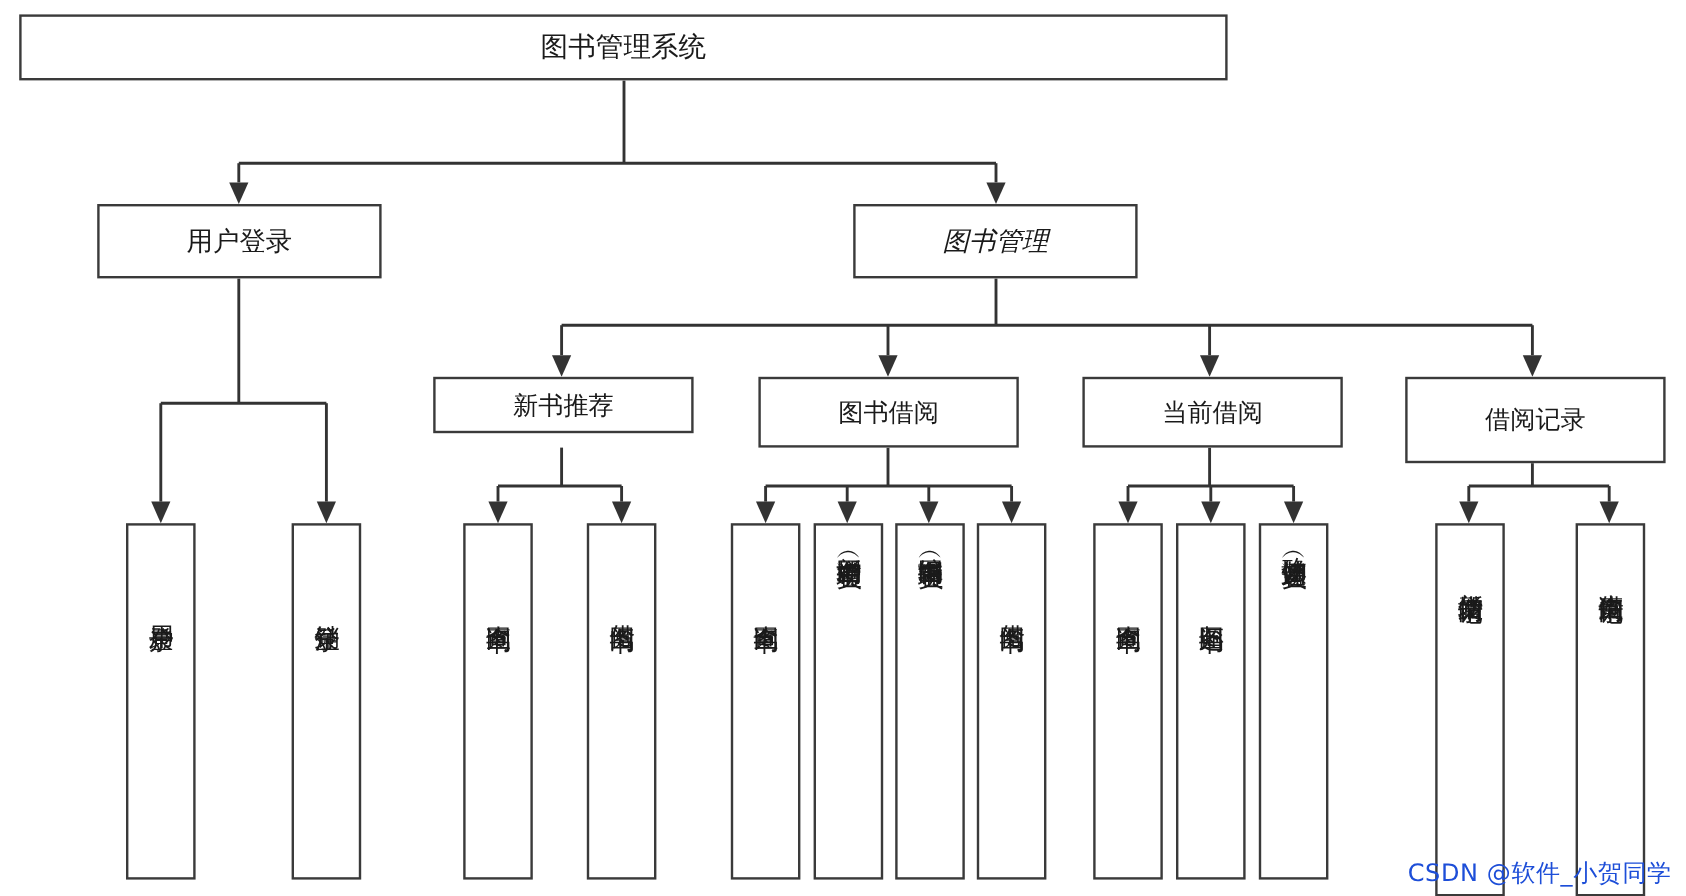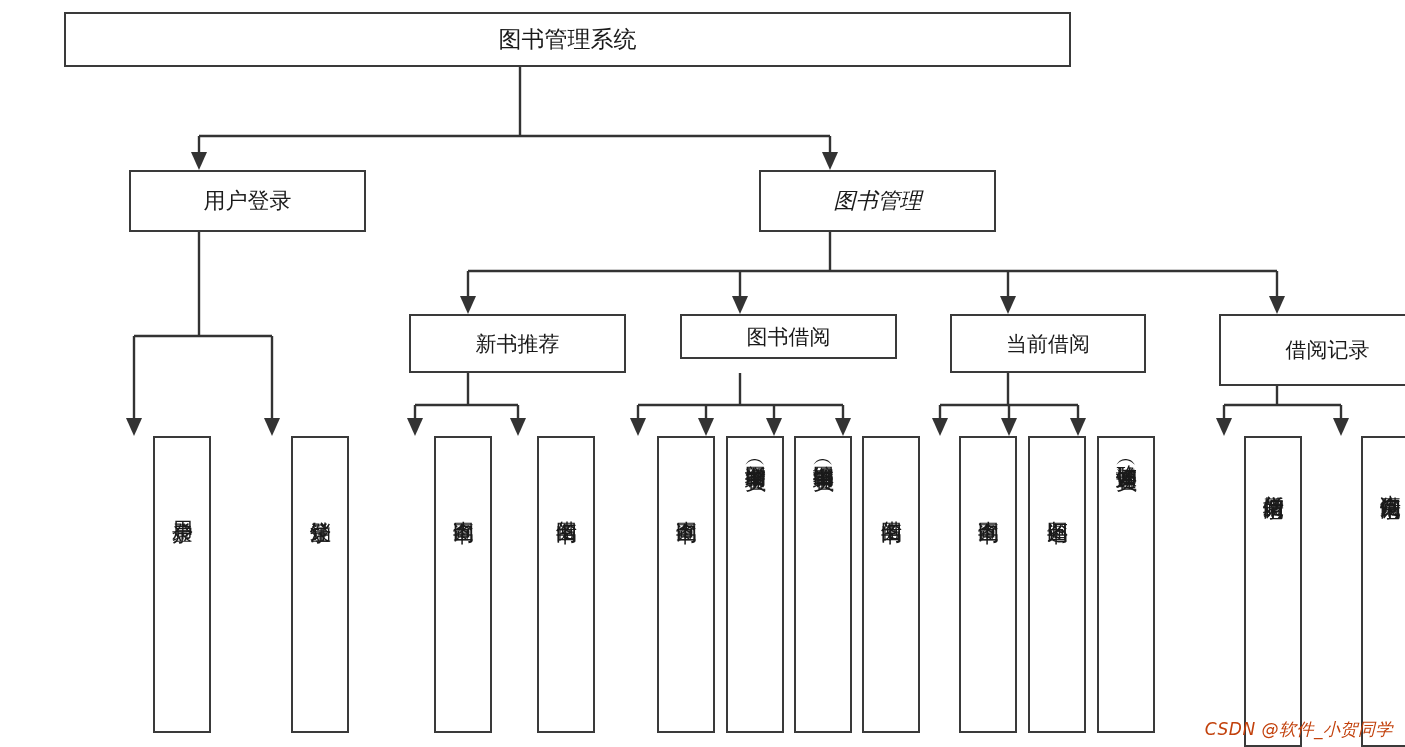--- a/index.html
+++ b/index.html
@@ -19,21 +19,20 @@
   }
   .node {
     position: absolute;
     box-sizing: border-box;
     border: 2px solid #3a3a3a;
     background: #ffffff;
     display: flex;
     align-items: center;
     justify-content: center;
     color: #1a1a1a;
-    margin-left: 48px;
   }
   .node.root {
     font-size: 23px;
   }
   .node.level1 {
     font-size: 22px;
   }
   .node.level2 {
     font-size: 21px;
   }
@@ -72,25 +71,24 @@
     stroke-width: 2.4;
     fill: none;
   }
   svg.wires polygon {
     fill: #333333;
   }
   .watermark {
     position: absolute;
     right: 12px;
     bottom: 6px;
-    font-size: 17px;
-    color: #c2410c;
+    font-size: 20px;
+    color: #1d4ed8;
     white-space: nowrap;
     letter-spacing: 0.5px;
-    font-style: italic;
   }
 </style>
 </head>
 <body>
 
 <div id="canvas">
 
   <svg class="wires" viewBox="0 0 1405 747">
 
     <line x1="520" y1="67" x2="520" y2="136"></line>
@@ -158,29 +156,29 @@
   </div>
 
   <div class="node level1" style="left:81px; top:170px; width:237px; height:62px;">
     <span>用户登录</span>
   </div>
 
   <div class="node level1" style="left:711px; top:170px; width:237px; height:62px;font-style:italic;">
     <span>图书管理</span>
   </div>
 
-  <div class="node level2" style="left:361px; top:314px; width:217px; height:59px;">
+  <div class="node level2" style="left:361px; top:314px; width:217px; height:47px;">
     <span>新书推荐</span>
   </div>
 
-  <div class="node level2" style="left:632px; top:314px; width:217px; height:45px;text-align:right;">
+  <div class="node level2" style="left:632px; top:314px; width:217px; height:59px;text-align:right;">
     <span>图书借阅</span>
   </div>
 
-  <div class="node level2" style="left:902px; top:314px; width:196px; height:59px;">
+  <div class="node level2" style="left:902px; top:314px; width:217px; height:59px;">
     <span>当前借阅</span>
   </div>
 
   <div class="node level2" style="left:1171px; top:314px; width:217px; height:72px;">
     <span>借阅记录</span>
   </div>
 
   <div class="node leaf mid" style="left:105px; top:436px; width:58px; height:297px;">
     <span class="vtext">用户登录</span>
   </div>

